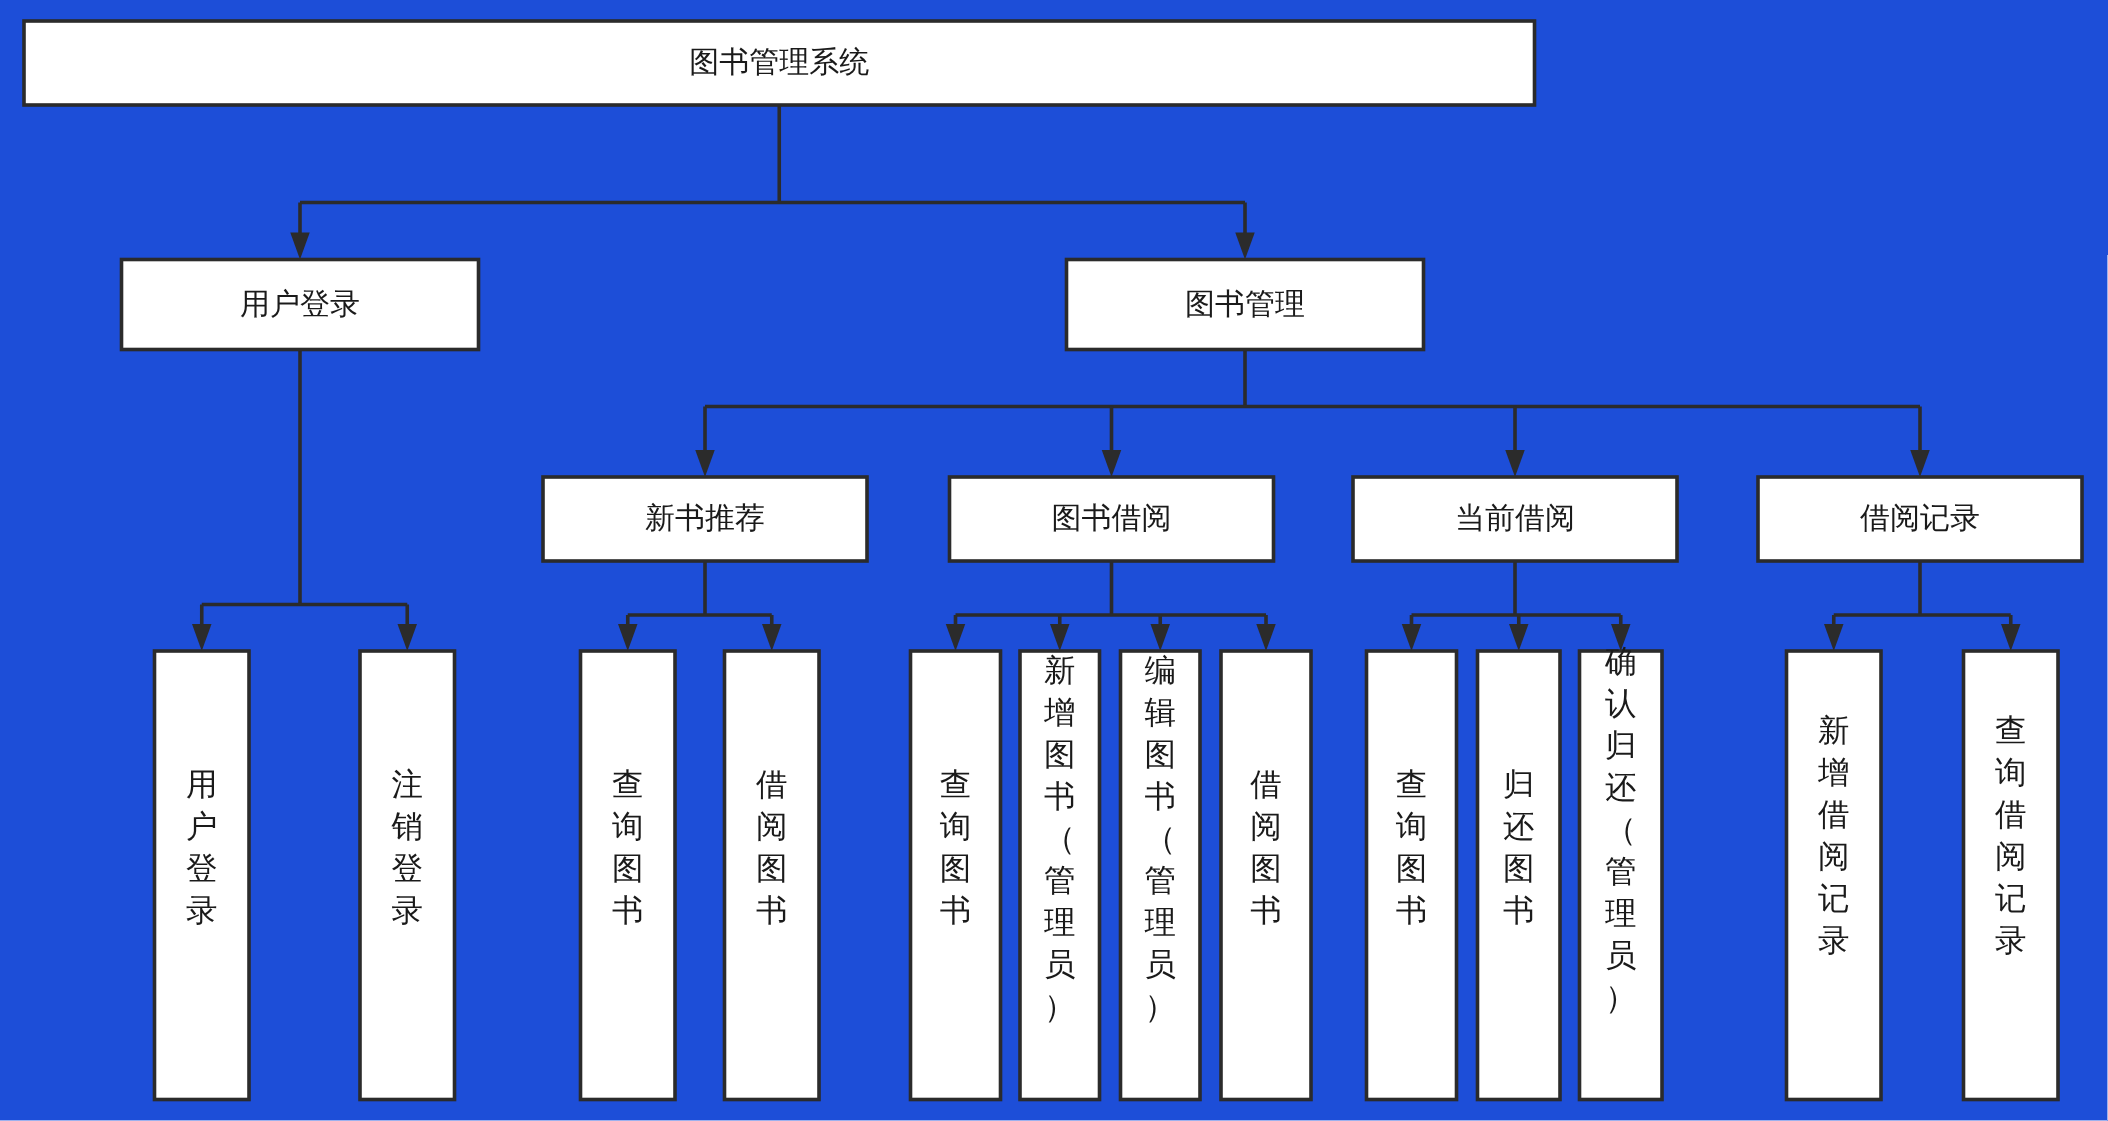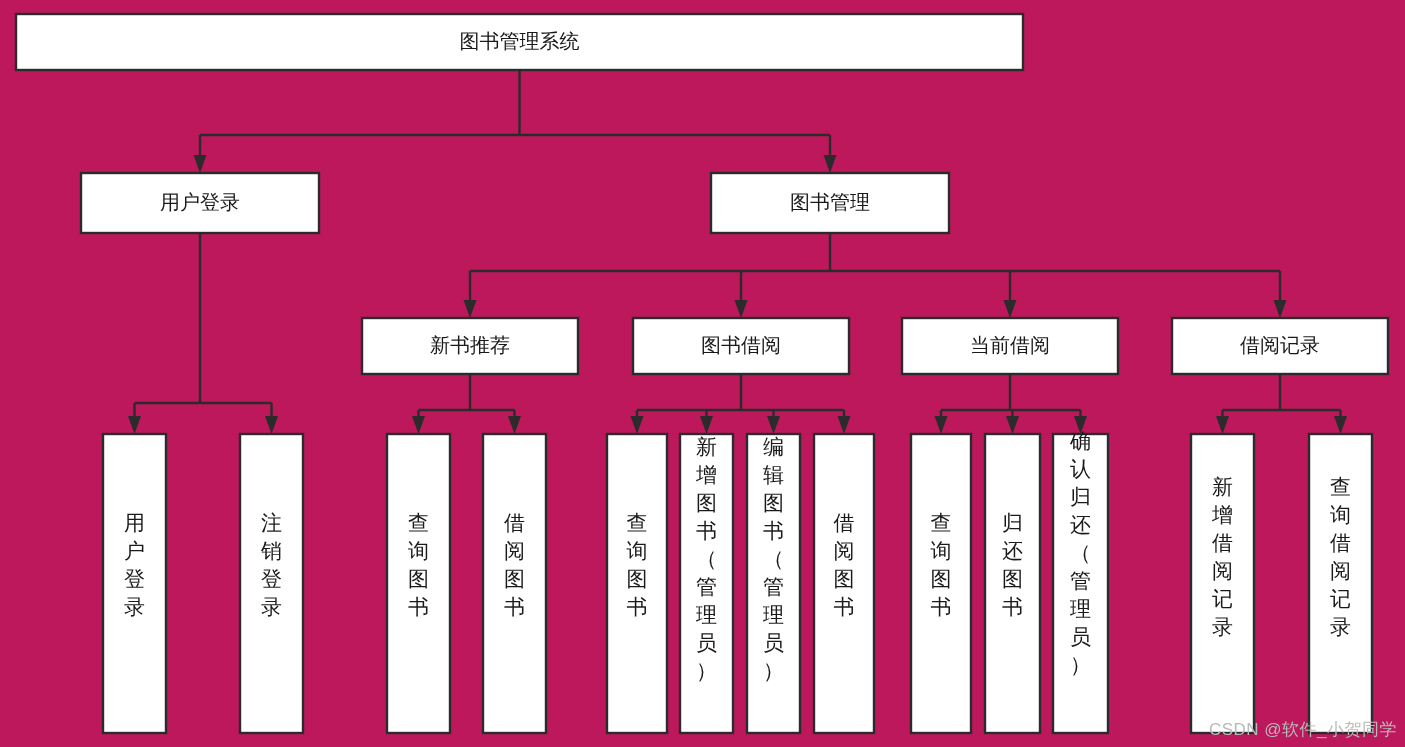--- a/index.html
+++ b/index.html
@@ -10,21 +10,21 @@
   body {
     width: 1405px;
     height: 747px;
     font-family: "Liberation Sans", "DejaVu Sans", sans-serif;
     overflow: hidden;
   }
   #diagram-root {
     position: relative;
     width: 1405px;
     height: 747px;
-    background: #be185d;
+    background: #1d4ed8;
   }
   svg.flow {
     position: absolute;
     top: 0;
     left: 0;
     width: 1405px;
     height: 747px;
     display: block;
   }
   .node-rect {
@@ -204,15 +204,14 @@
           <rect class="node-rect" x="1191" y="434" width="63" height="299"></rect>
           <text class="node-label-v" x="1222.5" y="494"><tspan x="1222.5" dy="0">新</tspan><tspan x="1222.5" dy="28">增</tspan><tspan x="1222.5" dy="28">借</tspan><tspan x="1222.5" dy="28">阅</tspan><tspan x="1222.5" dy="28">记</tspan><tspan x="1222.5" dy="28">录</tspan></text>
         </g>
         <g>
           <rect class="node-rect" x="1309" y="434" width="63" height="299"></rect>
           <text class="node-label-v" x="1340.5" y="494"><tspan x="1340.5" dy="0">查</tspan><tspan x="1340.5" dy="28">询</tspan><tspan x="1340.5" dy="28">借</tspan><tspan x="1340.5" dy="28">阅</tspan><tspan x="1340.5" dy="28">记</tspan><tspan x="1340.5" dy="28">录</tspan></text>
         </g>
       </g>
   </svg>
 
-  <div class="watermark">CSDN @软件_小贺同学</div>
 
 </div>
 
 </body></html>

